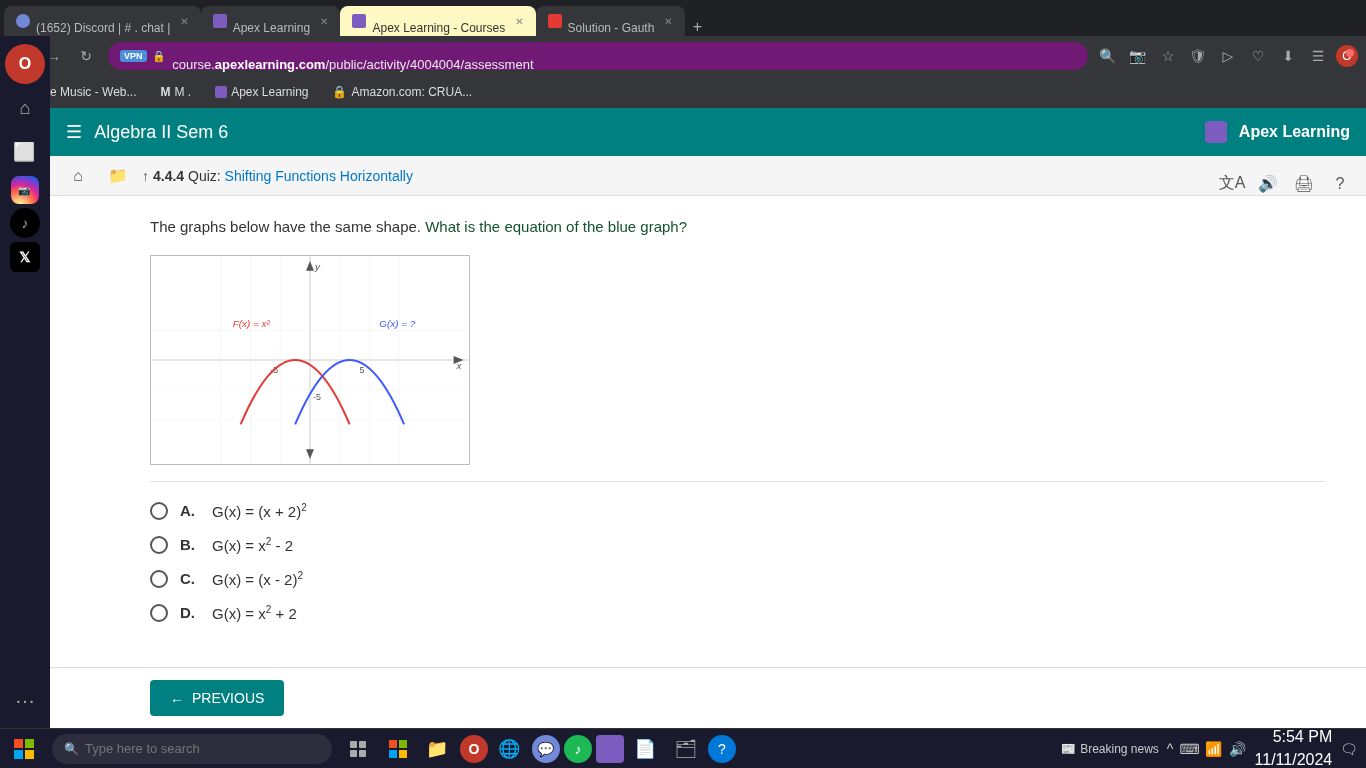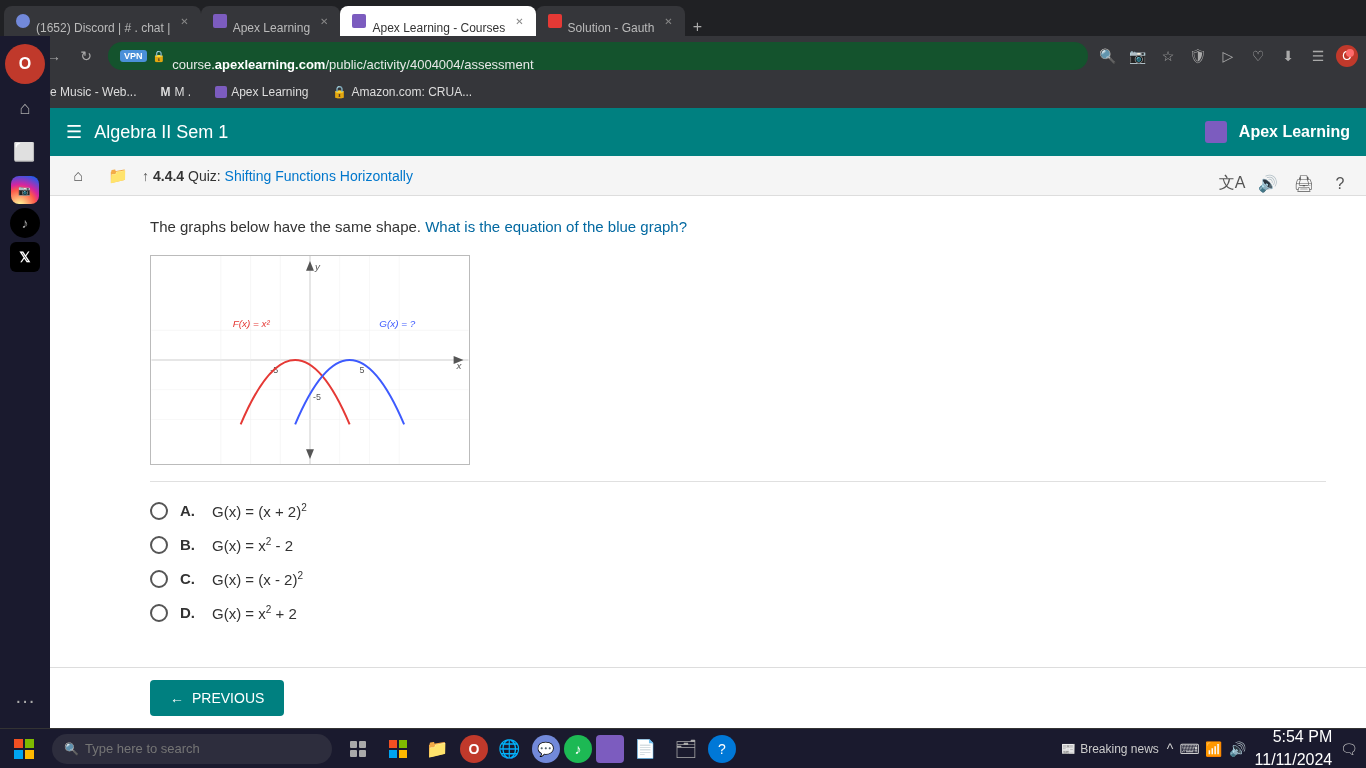--- a/index.html
+++ b/index.html
@@ -43,35 +43,35 @@
     .tab-bar {
       background: #202124; height: 36px; display: flex; align-items: flex-end; padding: 0 4px;
       gap: 0;
     }
     .tab {
       height: 30px; padding: 0 12px; display: flex; align-items: center; gap: 6px;
       border-radius: 8px 8px 0 0; font-size: 12px; cursor: pointer; max-width: 200px;
       position: relative;
     }
     .tab.inactive { background: #35363a; color: #bbb; }
-    .tab.active { background: #ffffff; color: #333; }
+    .tab.active { background: #fef9c3; color: #333; }
     .tab-favicon { width: 14px; height: 14px; border-radius: 2px; }
     .tab-label { overflow: hidden; text-overflow: ellipsis; white-space: nowrap; flex: 1; margin-top: 14px; }
     .tab-close { color: #888; font-size: 10px; margin-left: 4px; }
     .tab-add { color: #aaa; font-size: 16px; padding: 0 8px; display: flex; align-items: center; cursor: pointer; }
     .browser-nav {
       background: #35363a; height: 40px; display: flex; align-items: center; padding: 0 8px; gap: 4px;
     }
     .nav-btn {
       width: 28px; height: 28px; display: flex; align-items: center; justify-content: center;
       color: #aaa; border-radius: 50%; cursor: pointer; font-size: 14px;
     }
     .nav-btn.disabled { color: #555; cursor: default; }
     .address-bar {
-      flex: 1; background: #14532d; border-radius: 20px; height: 28px;
+      flex: 1; background: #701a75; border-radius: 20px; height: 28px;
       display: flex; align-items: center; padding: 0 12px; gap: 6px; margin: 0 4px;
     }
     .vpn-badge {
       background: #4a90d9; color: #fff; font-size: 9px; font-weight: bold;
       padding: 1px 4px; border-radius: 3px;
     }
     .lock-icon { color: #aaa; font-size: 11px; }
     .address-text { color: #e8e8e8; font-size: 13px; flex: 1; margin-top: 16px; }
     .address-text span { color: #fff; }
     .nav-right { display: flex; align-items: center; gap: 6px; }
@@ -129,21 +129,21 @@
     .toolbar-right { display: flex; align-items: center; gap: 8px; }
     .toolbar-right-btn { color: #555; font-size: 16px; cursor: pointer; width: 28px; height: 28px; display: flex; align-items: center; justify-content: center; margin-top: 16px; }
 
     
     .content-area {
       flex: 1; overflow-y: auto; padding: 20px 40px 20px 100px;
     }
     .question-text {
       font-size: 15px; color: #333; line-height: 1.5; margin-bottom: 16px;
     }
-    .question-text .blue-text { color: #0369a1; }
+    .question-text .blue-text { color: #14532d; }
 
     
     .graph-container {
       border: 1px solid #bbb; width: 320px; height: 210px; margin-bottom: 16px;
       position: relative; background: #fff; overflow: hidden;
     }
     .graph-svg { width: 100%; height: 100%; }
 
     
     .answer-blank {
@@ -261,21 +261,21 @@
   <div class="sidebar-icon" style="background:#000; border-radius:50%; width:30px;height:30px;font-size:14px;display:flex;align-items:center;justify-content:center;">♪</div>
   <div class="sidebar-icon" style="background:#000; border-radius:6px; width:30px;height:30px;font-size:14px;display:flex;align-items:center;justify-content:center;color:#fff; font-weight:bold;">𝕏</div>
   <div class="sidebar-icon sidebar-bottom" style="margin-top:auto; margin-bottom:8px; color:#aaa; font-size:20px;">···</div>
 </div>
 
 <div class="apex-app">
 
   <div class="apex-header">
     <div class="apex-header-left">
       <span class="hamburger-icon">☰</span>
-      <span class="apex-title">Algebra II Sem 1</span>
+      <span class="apex-title">Algebra II Sem 6</span>
     </div>
     <div class="apex-header-right">
       <span style="display:inline-block; width:22px; height:22px; background:#7c5cbf; border-radius:3px; margin-right:4px;"></span>
       <span class="apex-logo">Apex Learning</span>
     </div>
   </div>
 
   <div class="apex-toolbar">
     <div class="toolbar-left">
       <div class="toolbar-icon-btn">⌂</div>

